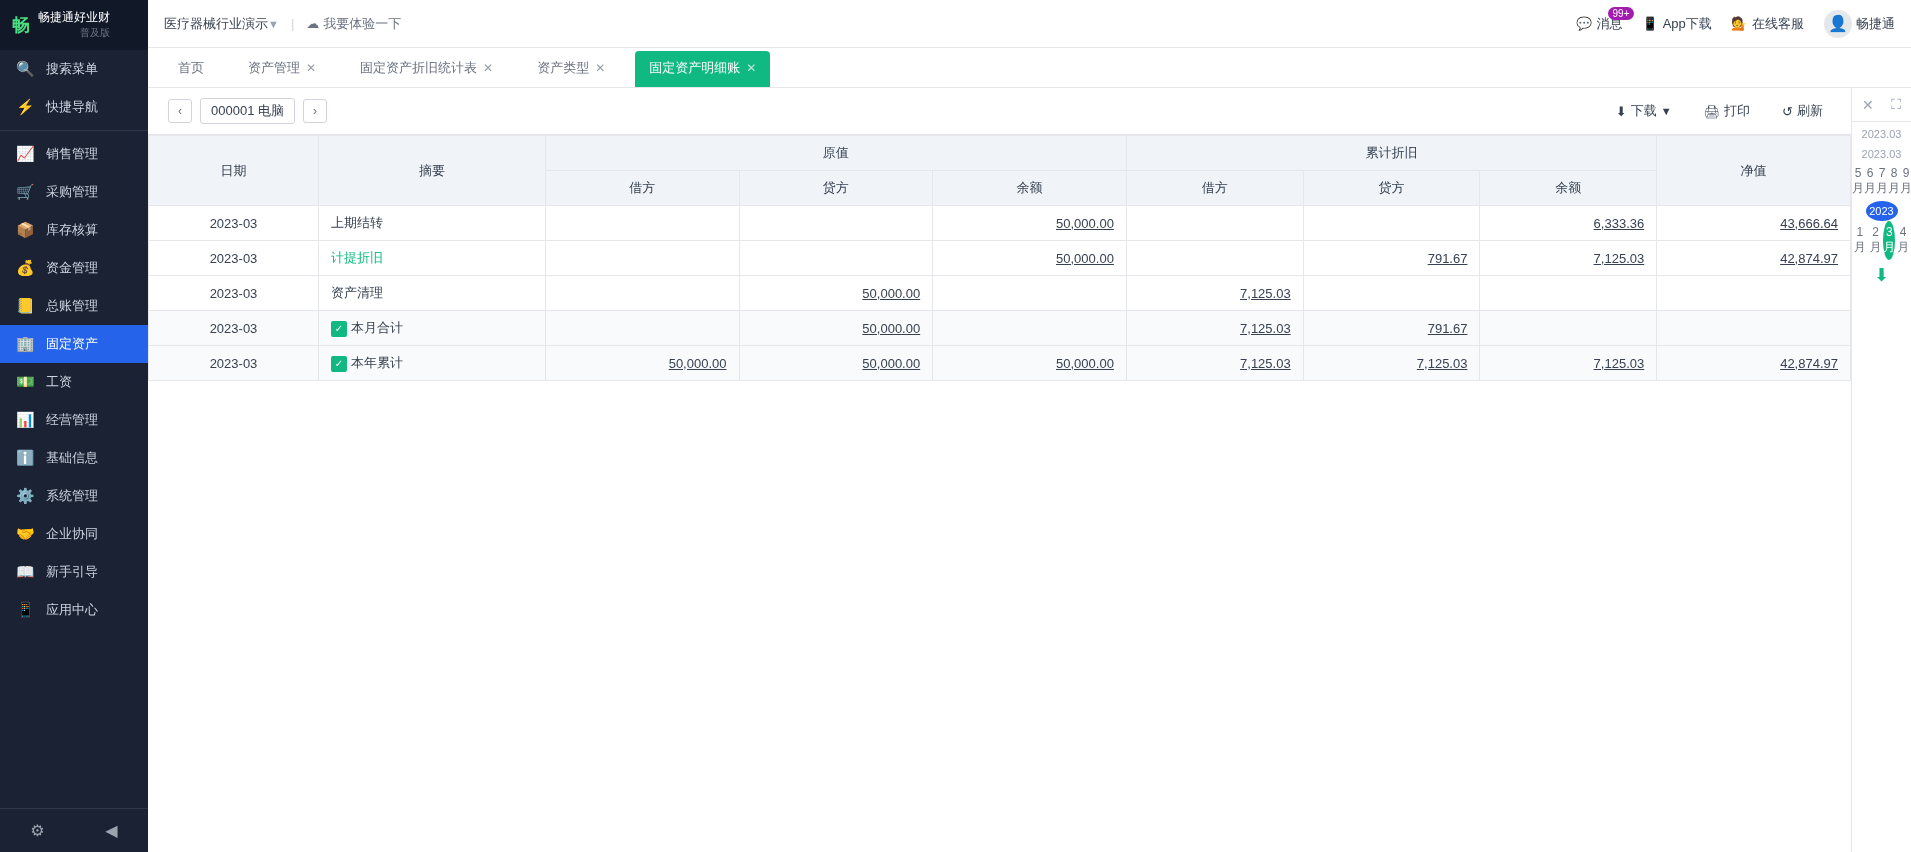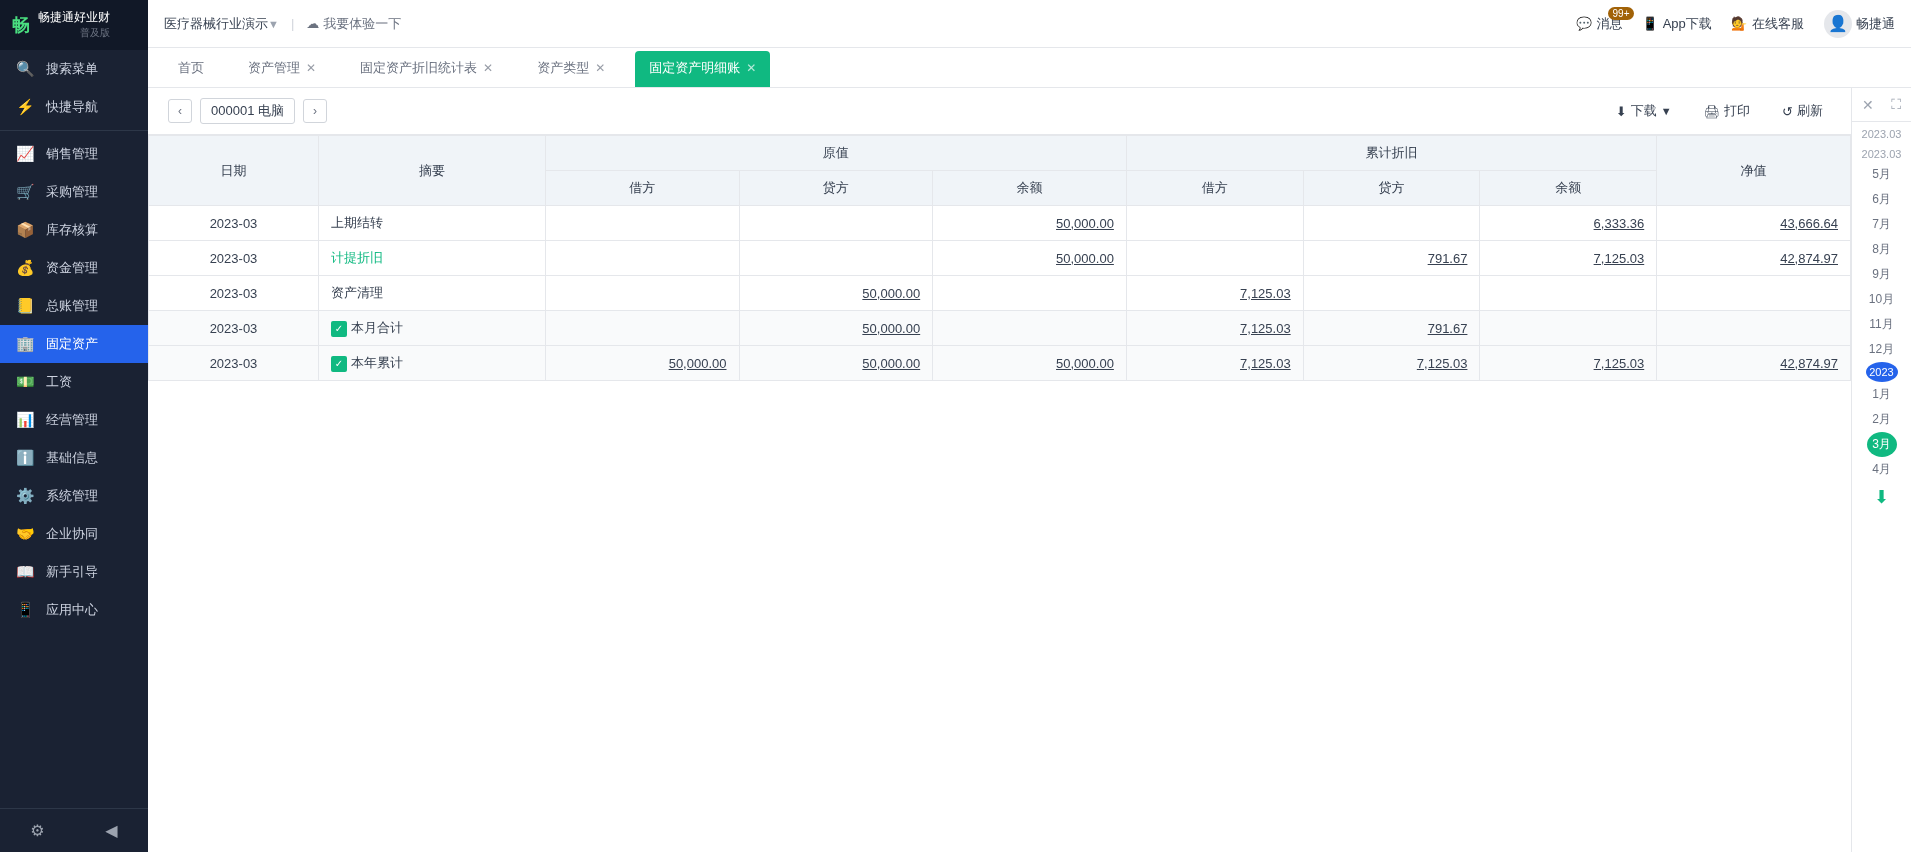--- a/index.html
+++ b/index.html
@@ -116,21 +116,21 @@
     .topbar-right-item {
       display: flex;
       align-items: center;
       gap: 4px;
       color: #374151;
       font-size: 13px;
       cursor: pointer;
       position: relative;
     }
     .badge {
-      background: #a16207;
+      background: #a21caf;
       color: #fff;
       font-size: 10px;
       padding: 1px 5px;
       border-radius: 10px;
       position: absolute;
       top: -8px;
       right: -12px;
     }
     .topbar-avatar {
       width: 28px;
@@ -341,21 +341,21 @@
     }
     .timeline-arrow {
       color: #10b981;
       font-size: 18px;
       text-align: center;
       cursor: pointer;
       padding: 4px 0;
     }
     .timeline-section {
       display: flex;
-      flex-direction: column;
+      flex-direction: row;
       align-items: center;
     }
   </style>
 </head>
 <body>
 
 <div class="sidebar">
   <div class="sidebar-header">
     <div class="sidebar-logo">畅</div>
     <div>

